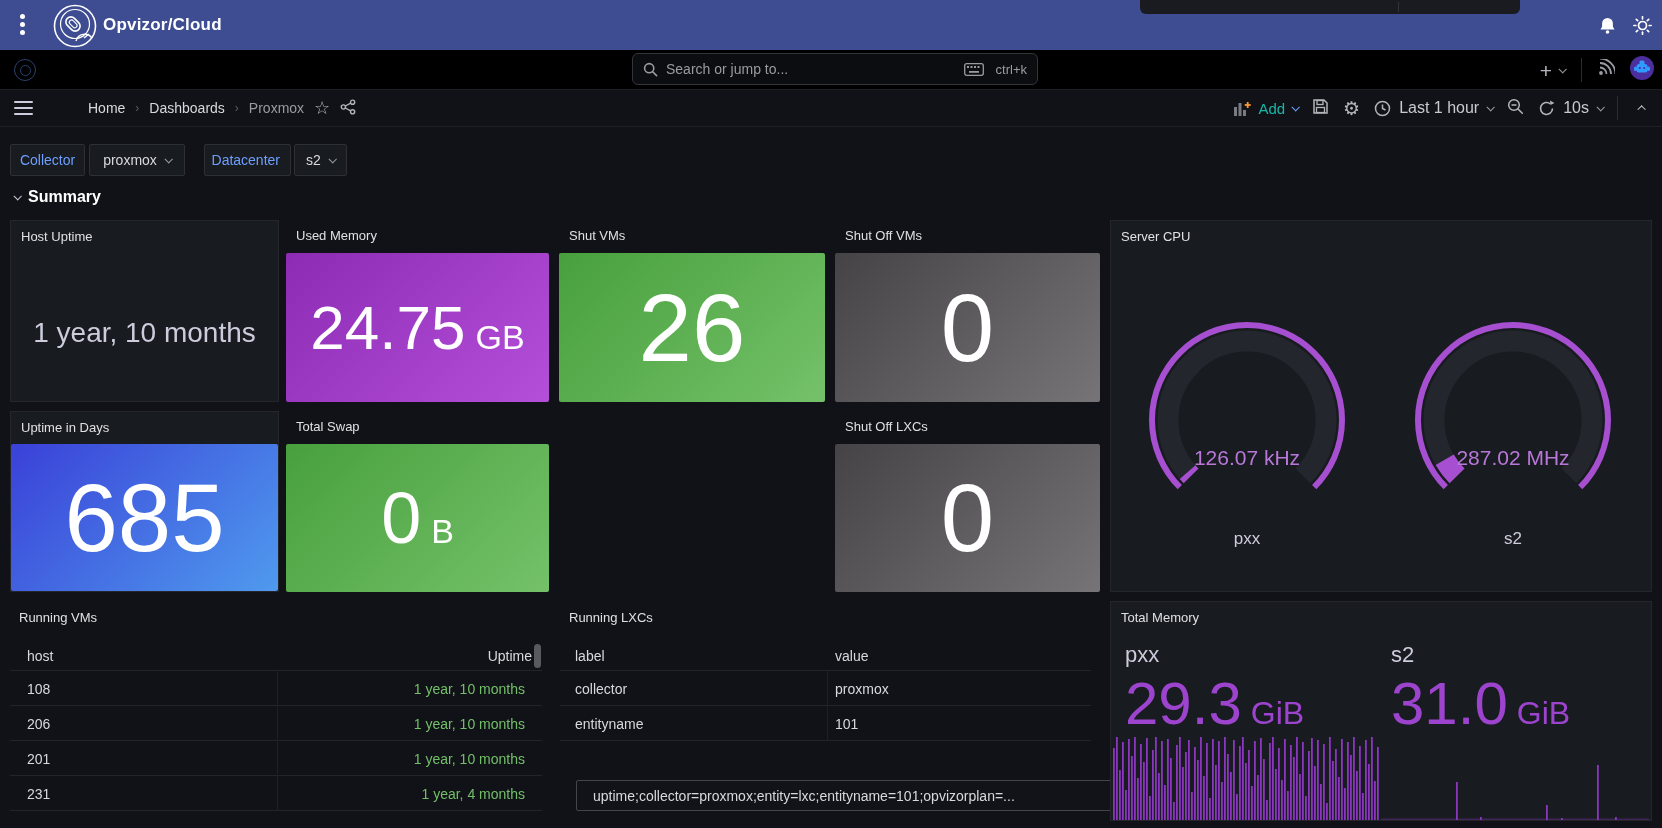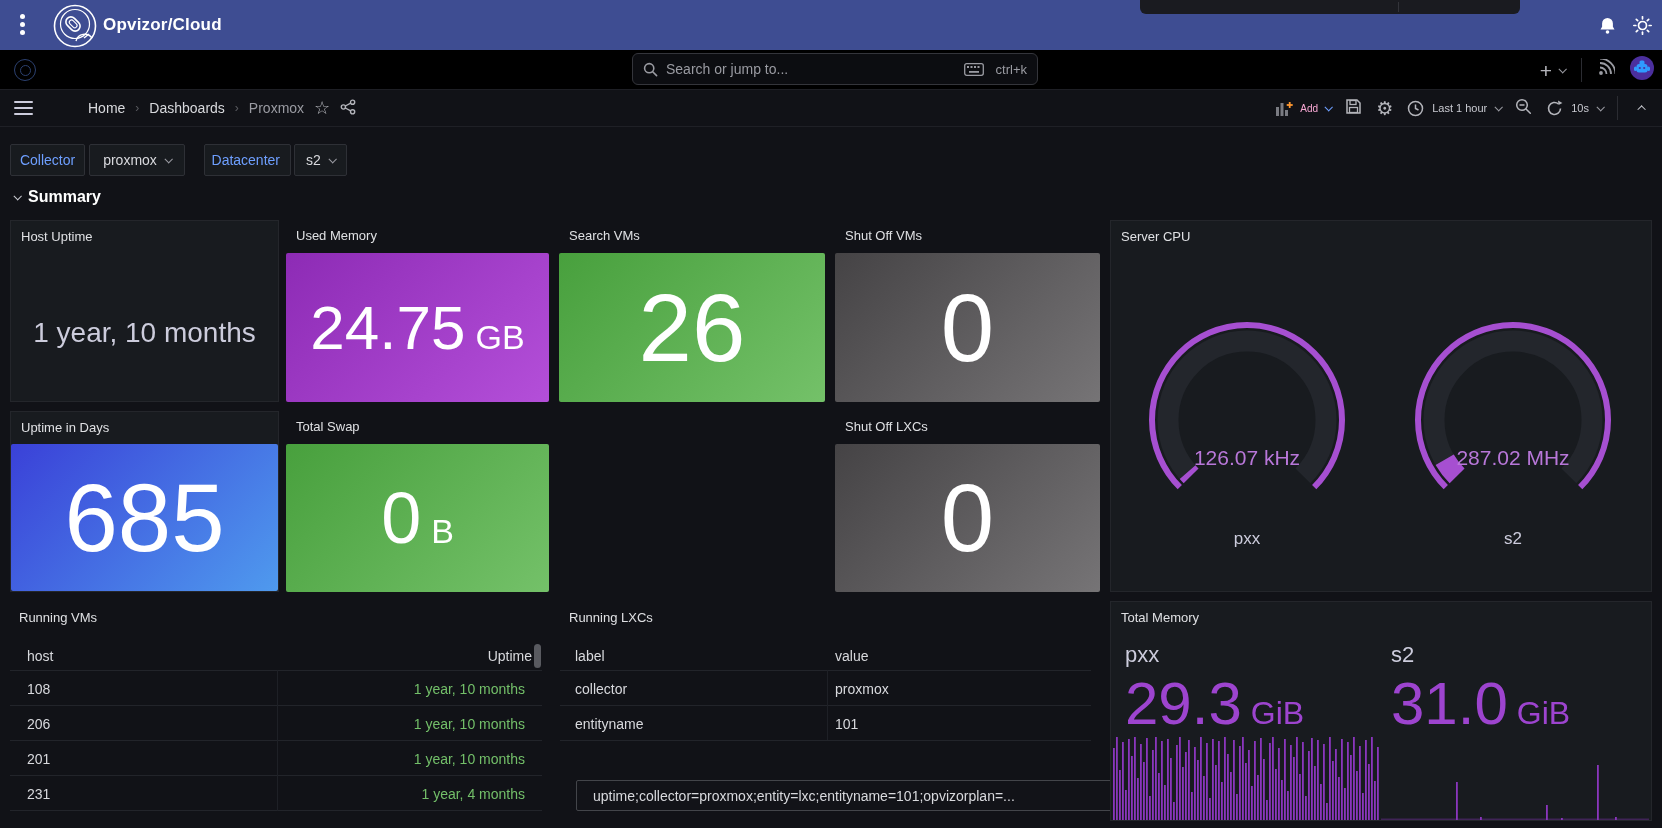--- a/index.html
+++ b/index.html
@@ -38,22 +38,22 @@
              border-bottom:1px solid #1f2026; display:flex; align-items:center; }
   .hamb { position:absolute; left:14px; top:11px; width:19px; height:15px; cursor:pointer; }
   .hamb i { position:absolute; left:0; width:19px; height:2px; background:#ccccdc; border-radius:1px; }
   .hamb i:nth-child(1){top:0} .hamb i:nth-child(2){top:6px} .hamb i:nth-child(3){top:12px}
   .crumbs { position:absolute; left:50px; display:flex; align-items:center; gap:10px; font-size:14px;margin-left:38px; }
   .crumb { color:#d8d9dd; cursor:pointer; }
   .crumb.current { color:#9a9ba2; }
   .crumb-sep { color:#5a5b61; font-size:12px; }
   .glyph-btn { font-size:17px; color:#b4b5bb; cursor:pointer; line-height:1; }
   .tb-right { position:absolute; right:8px; display:flex; align-items:center; gap:14px; }
-  .addlbl { color:#f9a8d4; font-size:10px; font-weight:500; cursor:pointer; }
-  .tb-txt { color:#c9cad1; font-size:11px; cursor:pointer; }
+  .addlbl { color:#14b8a6; font-size:15px; font-weight:500; cursor:pointer; }
+  .tb-txt { color:#c9cad1; font-size:16px; cursor:pointer; }
   .chev { display:inline-block; width:6px; height:6px; border-right:1.6px solid #9a9ba2;
           border-bottom:1.6px solid #9a9ba2; transform:rotate(45deg) translateY(-1px); }
   .chev.up { transform:rotate(-135deg) translateY(-2px); }
   .chev.blue { border-color:#6e9fff; }
   .chev.lite { border-color:#c9cad1; }
   
   .chip { position:absolute; top:144px; height:32px; display:flex; align-items:center; justify-content:center;
           gap:8px; background:#181b1f; border:1px solid #2e3036; border-radius:2px; font-size:14px; cursor:pointer; padding:0 10px;}
   .chip.key { color:#6e9fff; }
   .chip.val { color:#d8d9dd; }
@@ -298,21 +298,21 @@
     <div class="ptitle">Used Memory</div>
     <div class="block bg-purple">
       <span class="baseline">
         <span class="mid">24.75</span>
         <span class="unit">GB</span>
       </span>
     </div>
   </div>
 
   <div class="panel" style="left:559px;top:220px;width:266px;height:182px;">
-    <div class="ptitle">Search VMs</div>
+    <div class="ptitle">Shut VMs</div>
     <div class="block bg-green">
       <span class="bignum">26</span>
     </div>
   </div>
 
   <div class="panel" style="left:835px;top:220px;width:265px;height:182px;">
     <div class="ptitle">Shut Off VMs</div>
     <div class="block bg-gray">
       <span class="bignum">0</span>
     </div>

